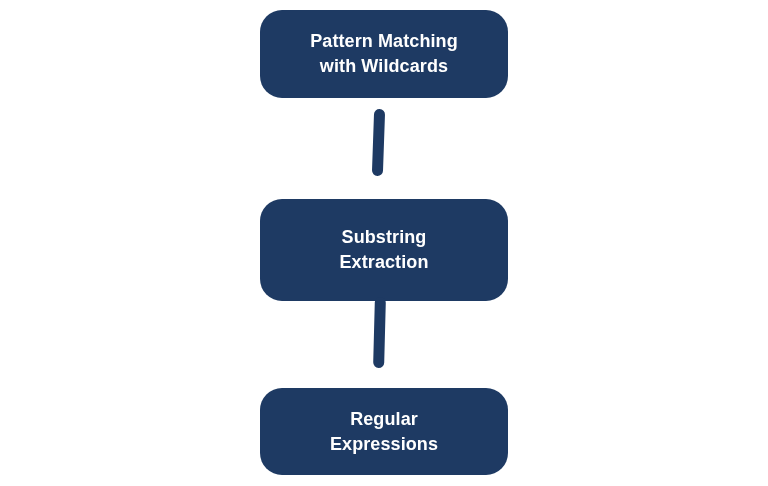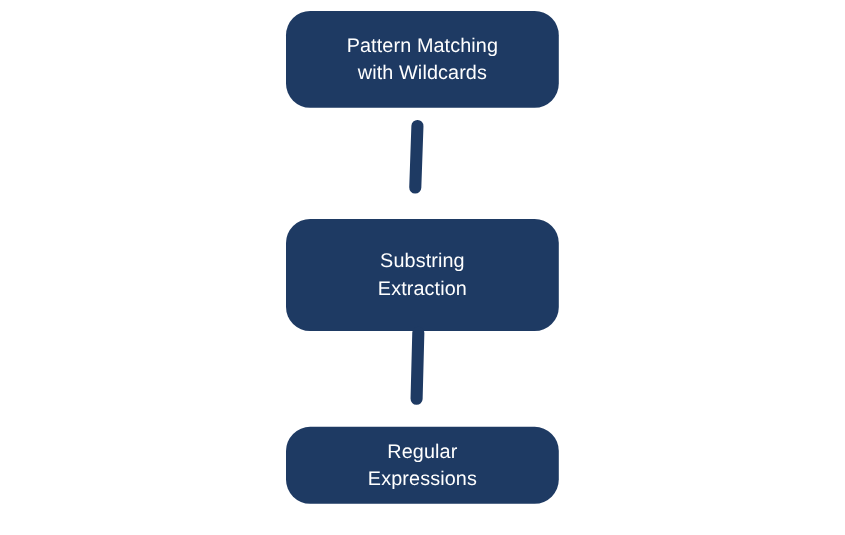--- a/index.html
+++ b/index.html
@@ -30,32 +30,32 @@
     border-radius: 22px;
     display: flex;
     align-items: center;
     justify-content: center;
     box-sizing: border-box;
   }
 
   .node-label {
     color: #ffffff;
     font-family: "Liberation Sans", sans-serif;
-    font-weight: normal;
+    font-weight: bold;
     font-size: 18px;
     line-height: 25px;
     text-align: center;
     letter-spacing: 0.1px;
     white-space: pre-line;
     padding: 0 14px;
   }
 
   #node-0 { top: 10px;  height: 88px; }
   #node-1 { top: 199px; height: 102px; }
-  #node-2 { top: 388px; height: 70px; }
+  #node-2 { top: 388px; height: 87px; }
 
   .connector {
     position: absolute;
     width: 11px;
     background: #1e3a63;
     border-radius: 6px;
   }
 
   #connector-0 {
     left: 373px;

